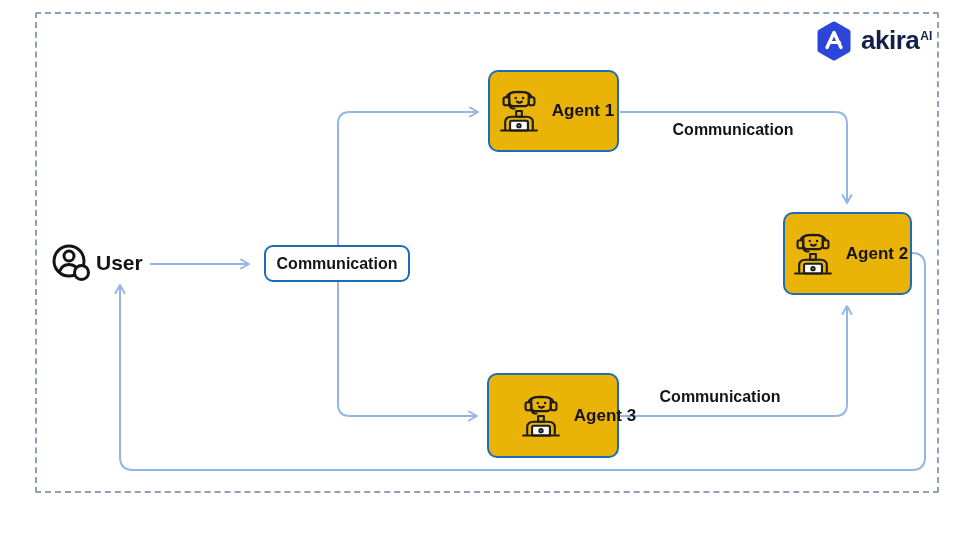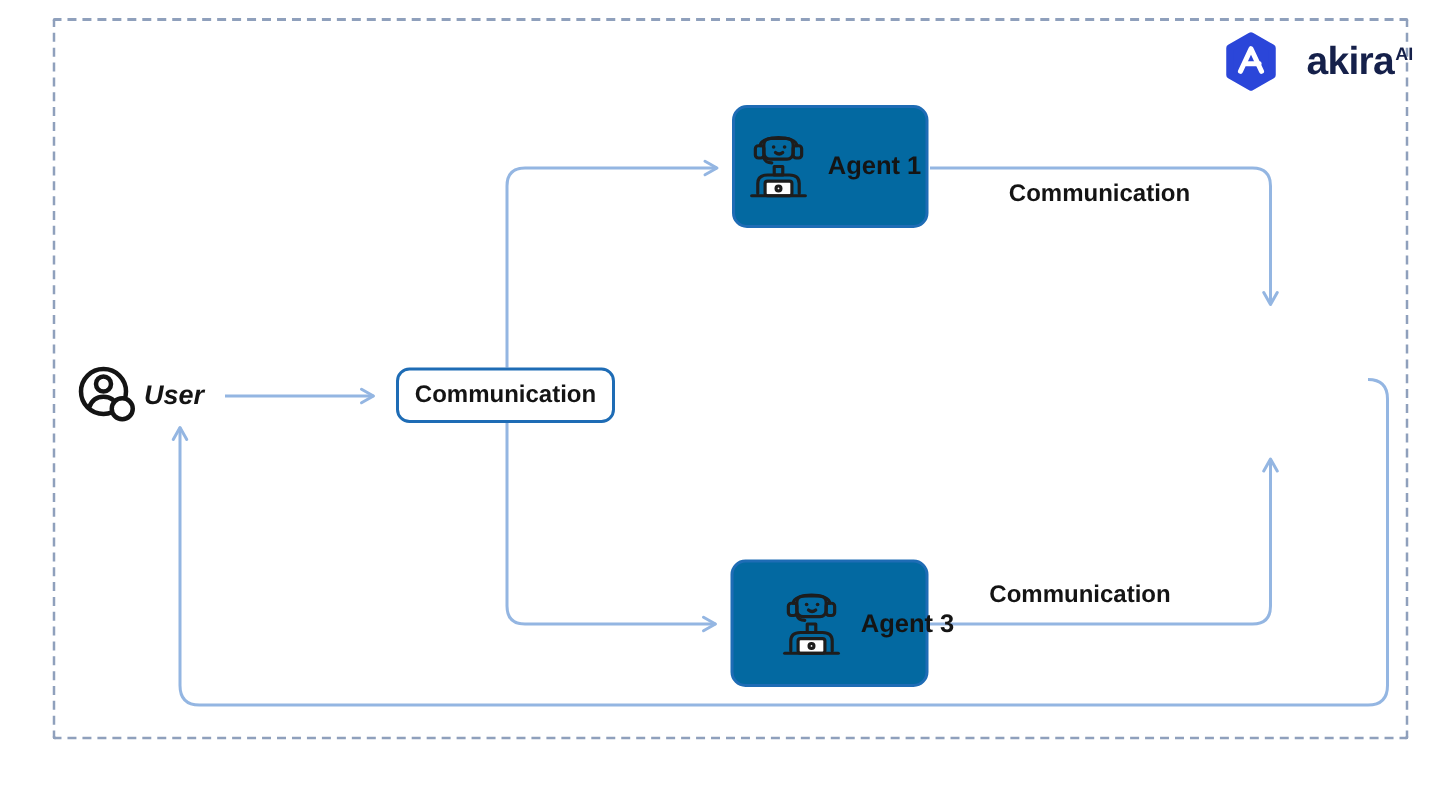--- a/index.html
+++ b/index.html
@@ -33,21 +33,21 @@
     stroke-width: 2;
     stroke-linecap: round;
     stroke-linejoin: round;
   }
   .node-box {
     position: absolute;
     display: flex;
     align-items: center;
     justify-content: center;
     gap: 7px;
-    background: #0369a1;
+    background: #eab308;
     border: 2.5px solid var(--box-border, #1e6cb5);
     border-radius: 10px;
     box-sizing: border-box;
   }
   .node-label {
     font-size: 17px;
     font-weight: 700;
     color: var(--text, #141414);
     white-space: nowrap;
   }
@@ -75,31 +75,30 @@
     text-align: center;
   }
   .user-node {
     position: absolute;
     left: 50px; top: 241px;
     display: flex;
     align-items: center;
     gap: 2px;
   }
   .user-label {
-    font-size: 18px;
+    font-size: 21px;
     font-weight: 800;
     color: var(--text, #141414);
-    font-style: italic;
   }
   .brand {
     position: absolute;
     left: 814px; top: 20px;
     display: flex;
     align-items: flex-start;
-    gap: 17px;
+    gap: 7px;
   }
   .brand-text {
     font-size: 26px;
     font-weight: 800;
     color: var(--brand-text, #15204a);
     letter-spacing: -0.5px;
     line-height: 40px;
   }
   .brand-sup {
     font-size: 12px;
@@ -158,20 +157,38 @@
       <path d="M20 25 Q21.5 29 26.5 29"></path>
       <rect x="28.5" y="32" width="7" height="7"></rect>
       <path d="M15 54 V46 Q15 39 23 39 H41 Q49 39 49 46 V54"></path>
       <rect x="21" y="44" width="22" height="12" rx="2" fill="#ffffff"></rect>
       <circle cx="32" cy="50" r="2"></circle>
       <path d="M10 56 H54"></path>
     </svg>
     <span class="node-label">Agent 1</span>
   </div>
 
+  <div class="node-box" style="left:783px; top:212px; width:129px; height:83px;">
+    <svg class="robot-icon" width="52" height="56" viewBox="0 0 64 64" xmlns="http://www.w3.org/2000/svg" fill="none" stroke="#1d1d1d" stroke-width="2.6" stroke-linecap="round" stroke-linejoin="round">
+      <path d="M17 15 C17 6 47 6 47 15"></path>
+      <rect x="20" y="9" width="24" height="17" rx="5"></rect>
+      <rect x="13" y="15" width="7" height="10" rx="2.5"></rect>
+      <rect x="44" y="15" width="7" height="10" rx="2.5"></rect>
+      <circle cx="28" cy="16" r="1.5" fill="#1d1d1d" stroke="none"></circle>
+      <circle cx="37" cy="16" r="1.5" fill="#1d1d1d" stroke="none"></circle>
+      <path d="M29.5 20.5 Q32.5 23 35.5 20.5"></path>
+      <path d="M20 25 Q21.5 29 26.5 29"></path>
+      <rect x="28.5" y="32" width="7" height="7"></rect>
+      <path d="M15 54 V46 Q15 39 23 39 H41 Q49 39 49 46 V54"></path>
+      <rect x="21" y="44" width="22" height="12" rx="2" fill="#ffffff"></rect>
+      <circle cx="32" cy="50" r="2"></circle>
+      <path d="M10 56 H54"></path>
+    </svg>
+    <span class="node-label">Agent 2</span>
+  </div>
 
   <div class="node-box" style="left:487px; top:373px; width:132px; height:85px;padding-left:45px;">
     <svg class="robot-icon" width="52" height="56" viewBox="0 0 64 64" xmlns="http://www.w3.org/2000/svg" fill="none" stroke="#1d1d1d" stroke-width="2.6" stroke-linecap="round" stroke-linejoin="round">
       <path d="M17 15 C17 6 47 6 47 15"></path>
       <rect x="20" y="9" width="24" height="17" rx="5"></rect>
       <rect x="13" y="15" width="7" height="10" rx="2.5"></rect>
       <rect x="44" y="15" width="7" height="10" rx="2.5"></rect>
       <circle cx="28" cy="16" r="1.5" fill="#1d1d1d" stroke="none"></circle>
       <circle cx="37" cy="16" r="1.5" fill="#1d1d1d" stroke="none"></circle>
       <path d="M29.5 20.5 Q32.5 23 35.5 20.5"></path>

